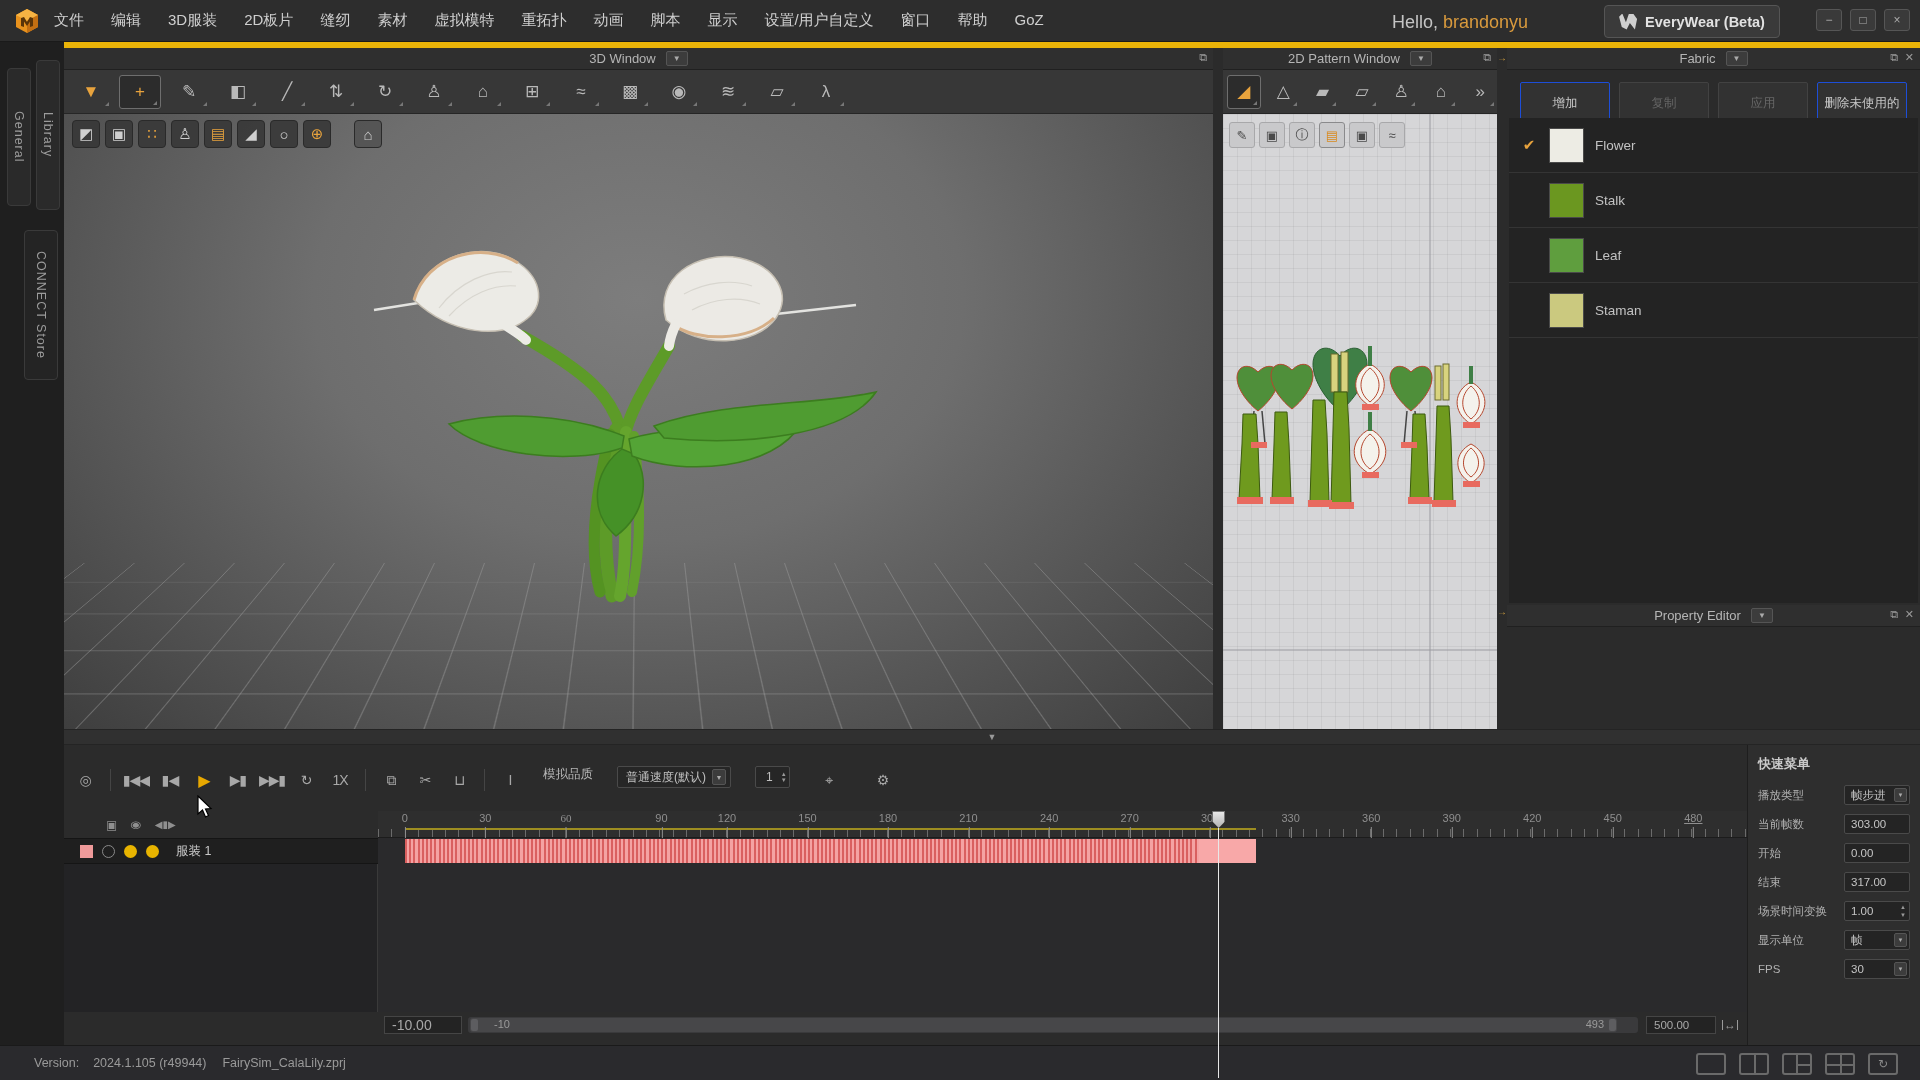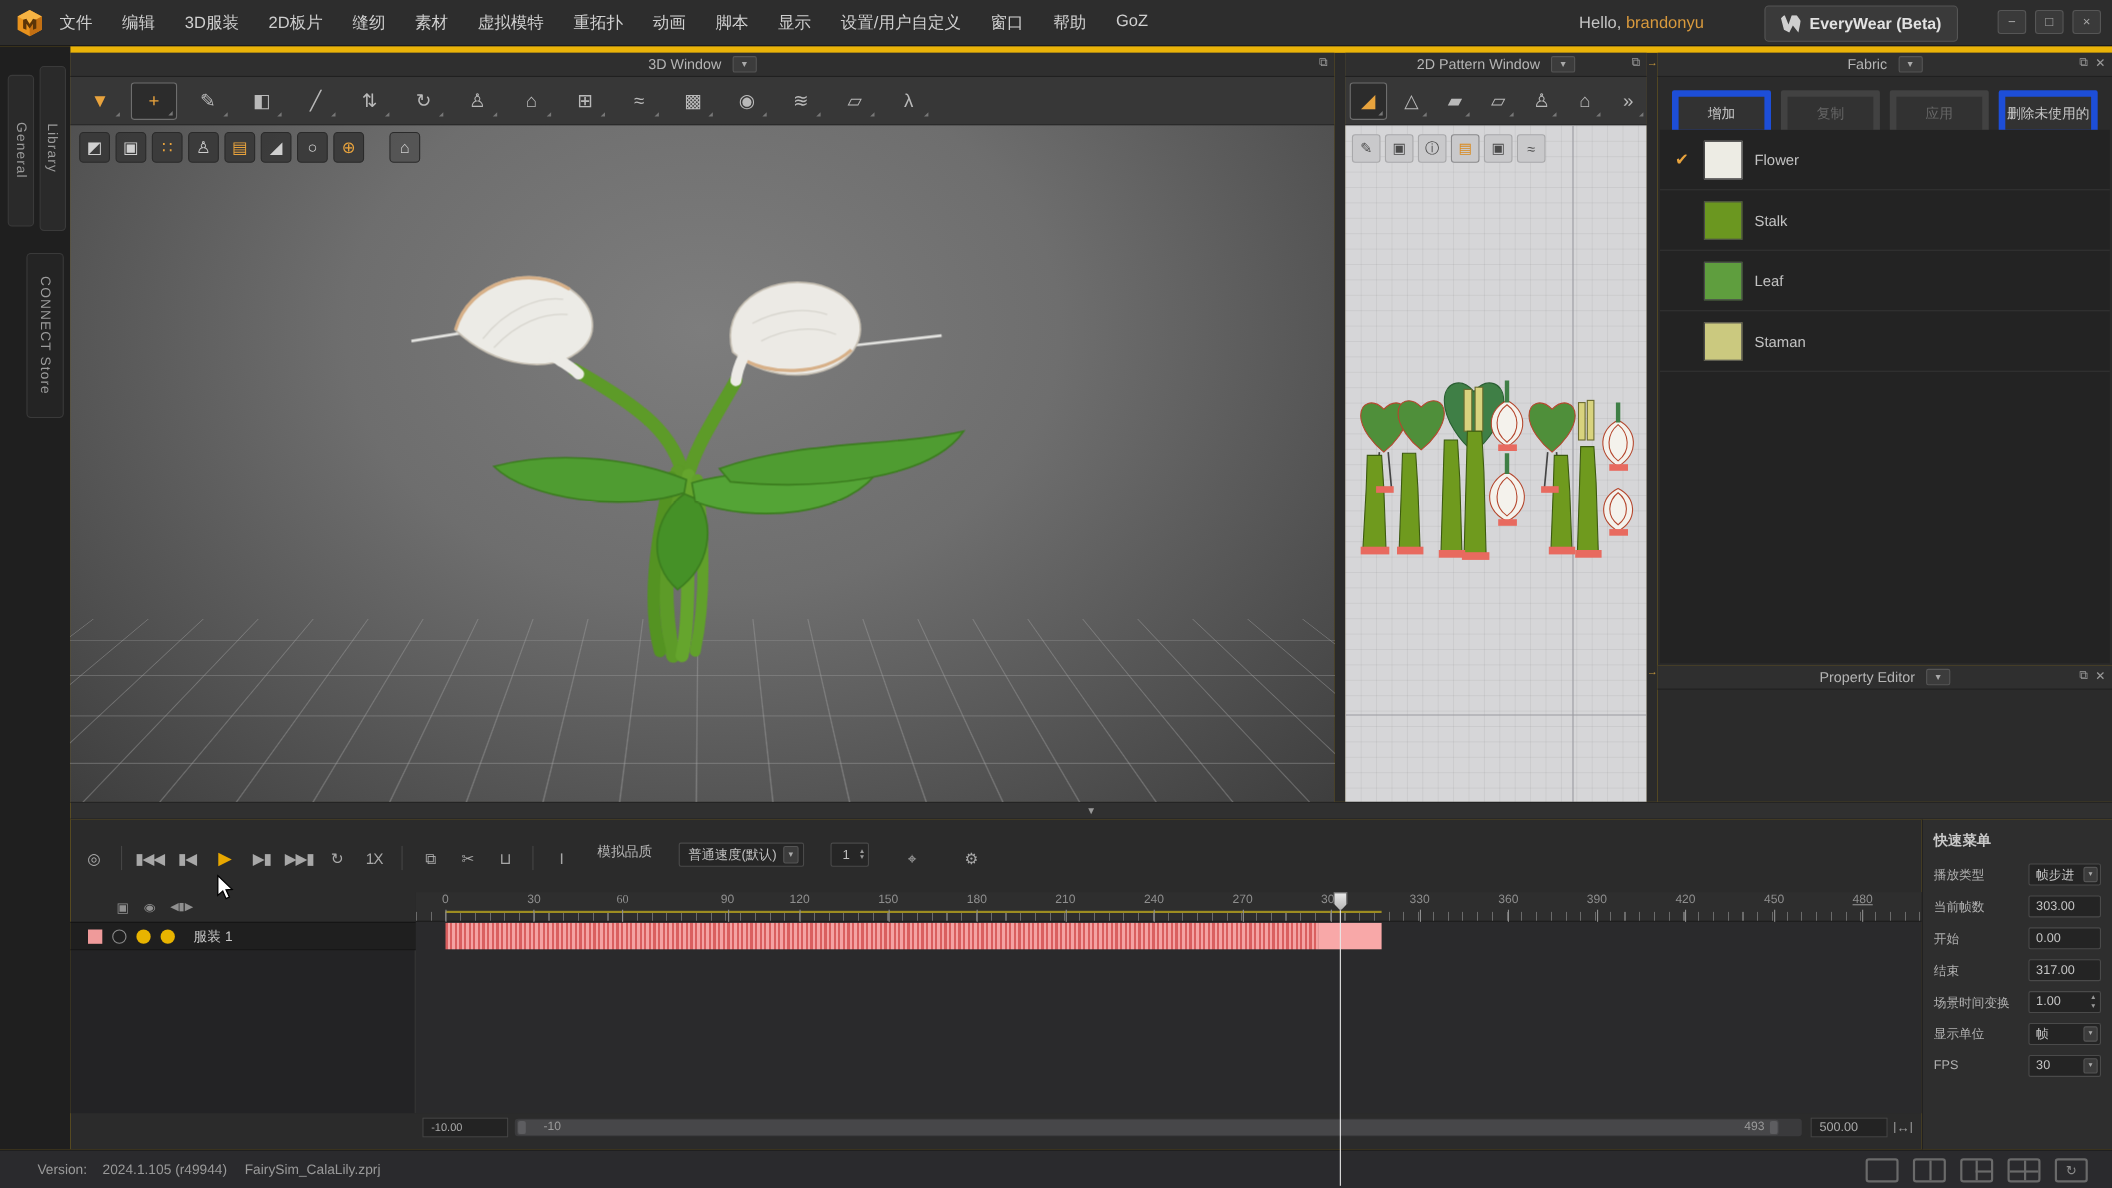--- a/index.html
+++ b/index.html
@@ -5,21 +5,21 @@
   *{box-sizing:border-box;margin:0;padding:0}
   html,body{width:1920px;height:1080px;overflow:hidden;background:#1e1e1e;
     font-family:"Liberation Sans","DejaVu Sans",sans-serif;color:#c8c8c8;-webkit-font-smoothing:antialiased}
   #app{position:relative;width:1920px;height:1080px;background:#eab308}
 
   
   #menubar{position:absolute;left:0;top:0;width:1920px;height:42px;background:#2d2d2d;border-bottom:1px solid #1a1a1a;display:flex;align-items:center}
   #logo{width:26px;height:26px;margin:0 14px 0 14px;position:relative}
   #menus{display:flex;gap:27px;font-size:15px;color:#cfcfcf}
   .menu-item{cursor:default;white-space:nowrap}
-  #greeting{position:absolute;right:371px;top:12px;font-size:15px;color:#c4c4c4}
+  #greeting{position:absolute;right:392px;top:12px;font-size:18px;color:#c4c4c4}
   #greeting .user{color:#d99a3d}
   #apptab{position:absolute;right:140px;top:5px;width:176px;height:33px;background:#3a3a3a;border:1px solid #555;border-radius:4px;display:flex;align-items:center;justify-content:center;gap:8px;font-weight:bold;font-size:14.5px;color:#e2e2e2}
   .apptab-logo{width:18px;height:16px;background:#cfcfcf;clip-path:polygon(0 20%,18% 0,38% 55%,55% 0,78% 0,100% 35%,88% 100%,60% 60%,42% 100%,15% 85%)}
   #winctl{position:absolute;right:10px;top:9px;display:flex;gap:8px}
   .winbtn{width:26px;height:22px;background:#3a3a3a;border:1px solid #565656;border-radius:3px;color:#aaa;font-size:12px;line-height:20px;text-align:center}
 
   
   #leftrail{position:absolute;left:0;top:42px;width:64px;height:1003px;background:#1f1f1f}
   .vtab{position:absolute;background:#2a2a2a;border:1px solid #3a3a3a;border-radius:4px;color:#9c9c9c;font-size:12.5px;writing-mode:vertical-rl;display:flex;align-items:center;justify-content:center;letter-spacing:1px}
 
@@ -57,21 +57,21 @@
   .ptog.accent{color:#d98a1f;border-color:#8a8a8c}
 
   
   .vsplit{position:absolute;top:48px;width:10px;height:681px;background:#2b2b2b}
   .vsplit .arrow{position:absolute;left:0;width:10px;text-align:center;font-size:10px;color:#c99a3d}
   #hsplit{position:absolute;left:64px;top:729px;width:1856px;height:16px;background:#303030;border-top:1px solid #242424;border-bottom:1px solid #242424;text-align:center;font-size:9px;color:#999;line-height:15px}
 
   
   #fabric{position:absolute;left:1507px;top:48px;width:413px;height:557px;background:#2b2b2b}
   #fabric-buttons{position:absolute;left:0;top:26px;width:100%;display:flex;gap:9px;padding:8px 13px}
-  .fbtn{flex:1;height:42px;background:#323232;border:6px solid #1d4ed8;border-radius:2px;font-size:12.5px;color:#c8c8c8;display:flex;align-items:center;justify-content:center;white-space:nowrap}
+  .fbtn{flex:1;height:42px;background:#323232;border:1px solid #1d4ed8;border-radius:2px;font-size:12.5px;color:#c8c8c8;display:flex;align-items:center;justify-content:center;white-space:nowrap}
   .fbtn.disabled{color:#666;border-color:#424242}
   #fabric-list{position:absolute;left:2px;top:70px;width:409px;height:485px;background:#232323}
   .fitem{position:relative;height:55px;display:flex;align-items:center;border-bottom:1px solid #343434}
   .fitem .check{width:40px;text-align:center;color:#e8a33d;font-size:15px}
   .fitem .swatch{width:35px;height:35px;border:1px solid #4a4a4a}
   .fitem .fname{margin-left:11px;font-size:13.5px;color:#c2c2c2}
 
   
   #propeditor{position:absolute;left:1507px;top:605px;width:413px;height:124px;background:#2b2b2b}
 
@@ -99,21 +99,21 @@
     background:repeating-linear-gradient(90deg,#6b6b6b 0 1px,transparent 1px 13.4px)}
   .rlabel{position:absolute;top:1px;font-size:11px;color:#8f8f8f;transform:translateX(-50%)}
   .rlabel::after{content:"";position:absolute;left:50%;top:15px;width:1px;height:11px;background:#8f8f8f}
   #rangeline{position:absolute;top:17px;height:2px;background:#9d8d21}
   #keytrack{position:absolute;top:27px;height:26px;background:transparent}
   #kbaked{position:absolute;left:0;top:1px;height:24px;background:repeating-linear-gradient(90deg,#d95f5f 0 2px,#f4a2a2 2px 4.2px)}
   #ktail{position:absolute;top:1px;height:24px;background:#f8a8a8}
   #playline{position:absolute;top:14px;width:1px;height:253px;background:#e8e8e8;z-index:5}
   #playhandle{position:absolute;top:-14px;left:-6px;width:13px;height:17px;background:linear-gradient(#e8e8e8,#b5b5b5);border:1px solid #777;clip-path:polygon(0 0,100% 0,100% 60%,50% 100%,0 60%)}
   #scrollrow{position:absolute;left:0;top:270px;width:1683px;height:20px;display:flex;align-items:center}
-  .scrfield{width:78px;height:18px;background:#232323;border:1px solid #454545;font-size:10px;color:#a8a8a8;display:flex;align-items:center;padding-left:7px;margin-left:320px}
+  .scrfield{width:78px;height:18px;background:#232323;border:1px solid #454545;font-size:14px;color:#a8a8a8;display:flex;align-items:center;padding-left:7px;margin-left:320px}
   #scrtrack{position:relative;width:1170px;height:16px;background:#3a3a3c;border-radius:3px;margin-left:6px}
   #scrhandle{position:absolute;left:2px;top:1px;width:98%;height:14px;background:#474749;border-radius:3px}
   #scrhandle::before,#scrhandle::after{content:"";position:absolute;top:1px;width:7px;height:12px;background:#5d5d60;border-radius:2px}
   #scrhandle::before{left:1px} #scrhandle::after{right:1px}
   .scrlab{position:absolute;top:1px;font-size:11px;color:#9a9a9a}
   .scrfield2{width:70px;height:18px;background:#232323;border:1px solid #454545;font-size:11.5px;color:#a8a8a8;display:flex;align-items:center;padding-left:7px;margin-left:8px}
   #fitw{margin-left:6px;font-size:12px;color:#9a9a9a;border-left:1px solid #9a9a9a;border-right:1px solid #9a9a9a;line-height:10px;padding:0 1px}
 
   
   #quickmenu{position:absolute;left:1747px;top:745px;width:173px;height:300px;background:#2e2e2e;border-left:1px solid #1e1e1e;padding:10px 10px}

